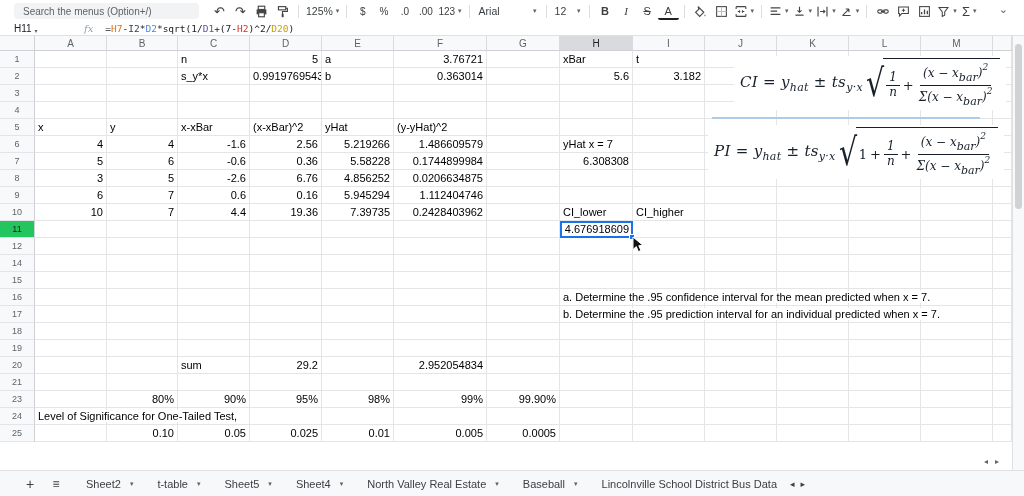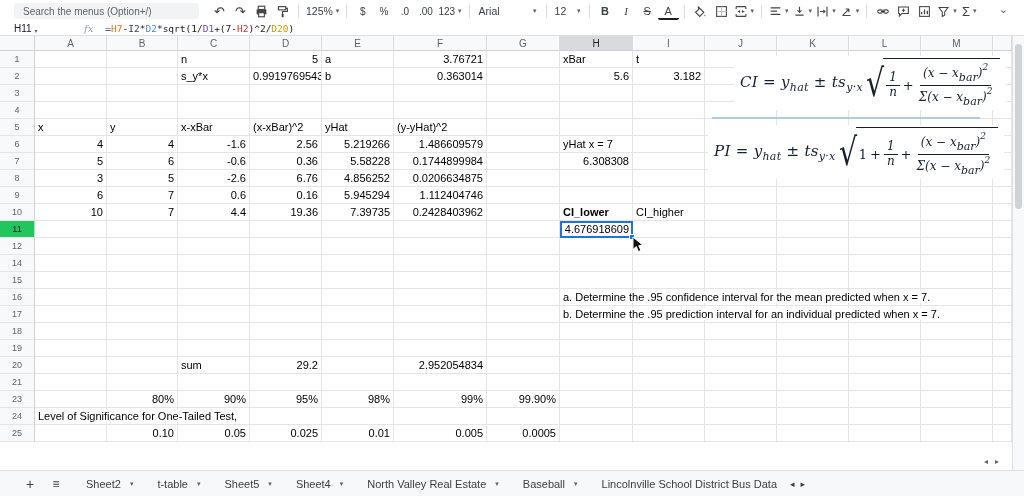--- a/index.html
+++ b/index.html
@@ -496,21 +496,21 @@
           <div class="cell r" style="width: 72px;">
             <span class="txt">19.36</span>
           </div>
           <div class="cell r" style="width: 72px;">
             <span class="txt">7.39735</span>
           </div>
           <div class="cell r" style="width: 93px;">
             <span class="txt">0.2428403962</span>
           </div>
           <div class="cell" style="width: 73px;"></div>
-          <div class="cell" style="width: 73px; font-weight: bold;">
+          <div class="cell" style="width: 73px;">
             <span class="txt">CI_lower</span>
           </div>
           <div class="cell" style="width: 72px;">
             <span class="txt">CI_higher</span>
           </div>
           <div class="cell" style="width: 72px;"></div>
           <div class="cell" style="width: 72px;"></div>
           <div class="cell" style="width: 72px;"></div>
           <div class="cell" style="width: 72px;"></div>
           <div class="cell" style="width: 19px;"></div>

